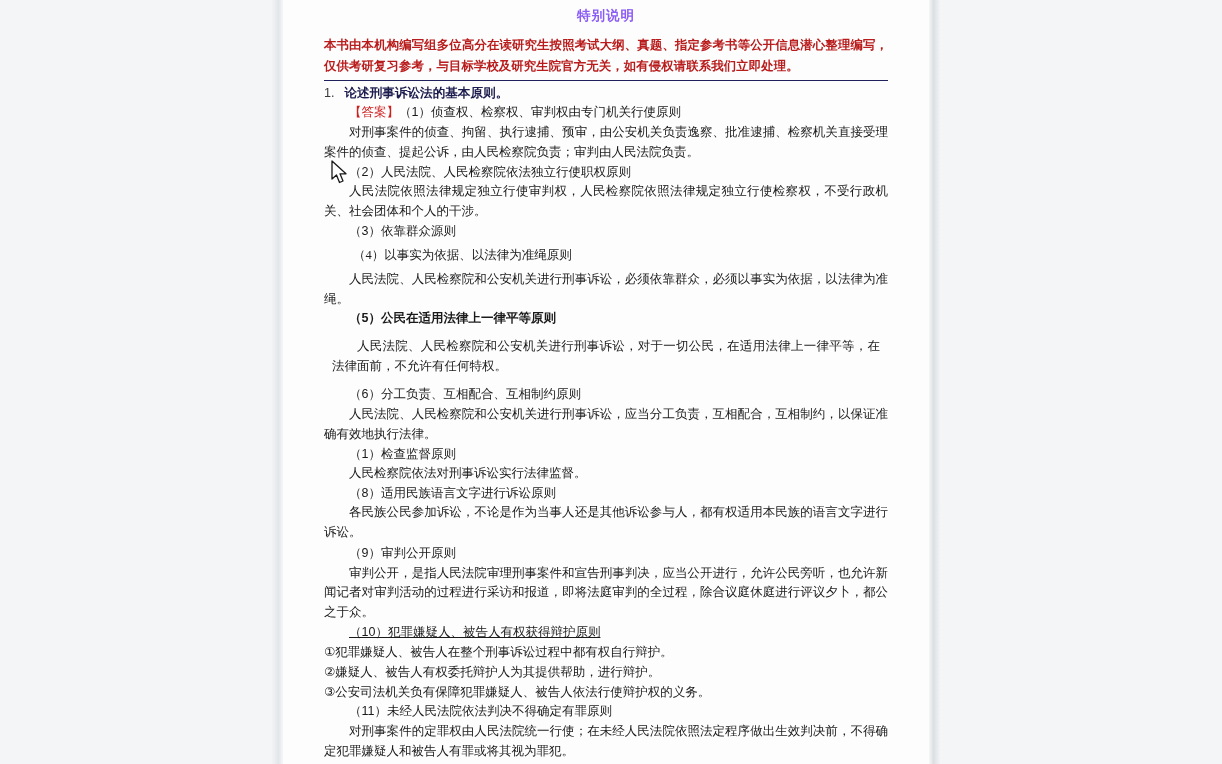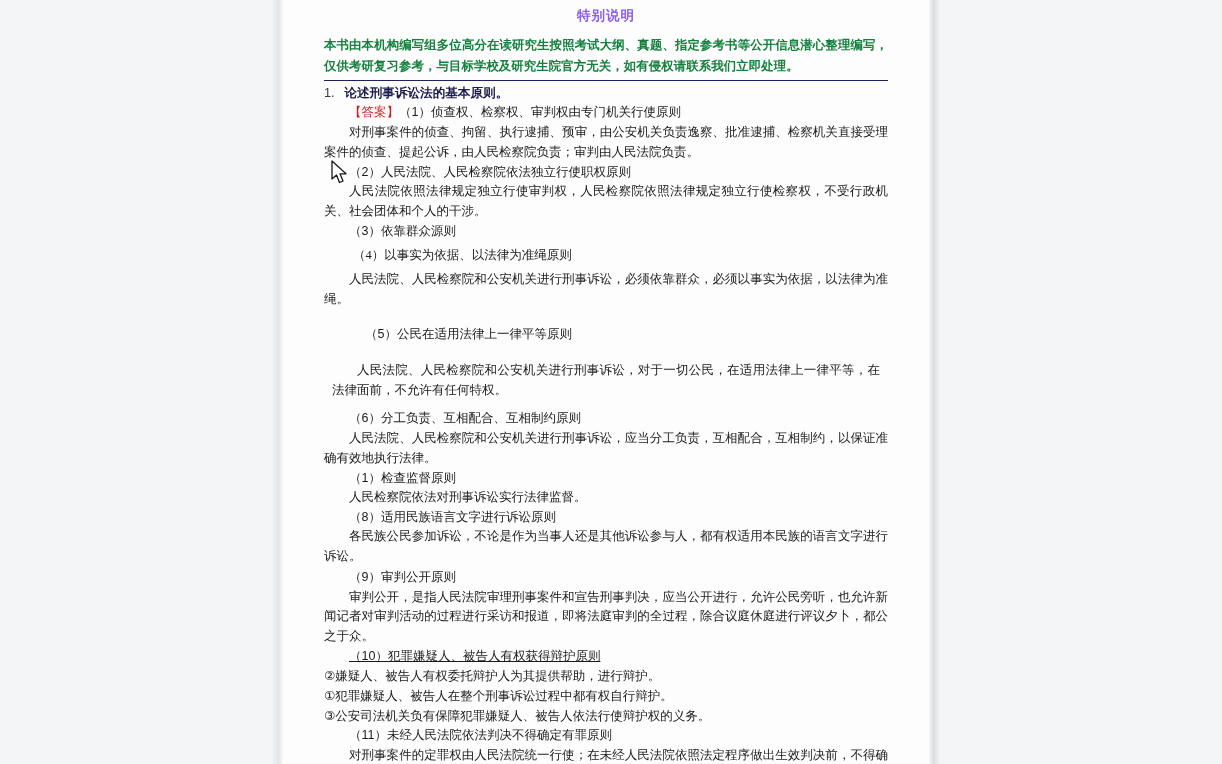--- a/index.html
+++ b/index.html
@@ -59,21 +59,21 @@
     text-align: center;
     color: #8b5cf6;
     font-weight: bold;
     font-size: 13.5px;
     letter-spacing: 1px;
     margin: 7px 0 0 0;
     line-height: 18px;
     font-family: "Liberation Sans", "DejaVu Sans", sans-serif;
   }
   .notice {
-    color: #15803d;
+    color: #b91c1c;
     font-weight: bold;
     font-size: 12.4px;
     line-height: 20.5px;
     margin: 10px 41px 0 41px;
     text-align: justify;
     letter-spacing: 0.1px;
     font-family: "Liberation Sans", "DejaVu Sans", sans-serif;
   }
   .rule {
     border: 0;
@@ -151,33 +151,33 @@
         <p class="p-indent" style="margin:0;">
           <span class="ans-tag">【答案】</span><span>（1）侦查权、检察权、审判权由专门机关行使原则</span>
         </p>
         <div id="block-list">
             <p class="p-indent" style="margin: 0px;">对刑事案件的侦查、拘留、执行逮捕、预审，由公安机关负责逸察、批准逮捕、检察机关直接受理案件的侦查、提起公诉，由人民检察院负责；审判由人民法院负责。</p>
             <p class="p-indent" style="margin: 0px;">（2）人民法院、人民检察院依法独立行使职权原则</p>
             <p class="p-indent" style="margin: 0px;">人民法院依照法律规定独立行使审判权，人民检察院依照法律规定独立行使检察权，不受行政机关、社会团体和个人的干涉。</p>
             <p class="p-indent" style="margin: 0px;">（3）依靠群众源则</p>
             <p class="p-indent" style="margin: 4px; font-family: Liberation Serif, serif;">（4）以事实为依据、以法律为准绳原则</p>
             <p class="p-indent" style="margin: 0px;">人民法院、人民检察院和公安机关进行刑事诉讼，必须依靠群众，必须以事实为依据，以法律为准绳。</p>
-            <p class="p-indent" style="margin: 16px;">（5）公民在适用法律上一律平等原则</p>
+            <p class="p-indent" style="margin: 0px; font-weight: bold;">（5）公民在适用法律上一律平等原则</p>
             <p class="p-indent" style="margin: 8px;">人民法院、人民检察院和公安机关进行刑事诉讼，对于一切公民，在适用法律上一律平等，在法律面前，不允许有任何特权。</p>
             <p class="p-indent" style="margin: 0px;">（6）分工负责、互相配合、互相制约原则</p>
             <p class="p-indent" style="margin: 0px;">人民法院、人民检察院和公安机关进行刑事诉讼，应当分工负责，互相配合，互相制约，以保证准确有效地执行法律。</p>
             <p class="p-indent" style="margin: 0px;">（1）检查监督原则</p>
             <p class="p-indent" style="margin: 0px;">人民检察院依法对刑事诉讼实行法律监督。</p>
             <p class="p-indent" style="margin: 0px;">（8）适用民族语言文字进行诉讼原则</p>
             <p class="p-indent" style="margin: 0px; font-family: Liberation Mono, monospace;">各民族公民参加诉讼，不论是作为当事人还是其他诉讼参与人，都有权适用本民族的语言文字进行诉讼。</p>
             <p class="p-indent" style="margin: 0px;">（9）审判公开原则</p>
             <p class="p-indent" style="margin: 0px;">审判公开，是指人民法院审理刑事案件和宣告刑事判决，应当公开进行，允许公民旁听，也允许新闻记者对审判活动的过程进行采访和报道，即将法庭审判的全过程，除合议庭休庭进行评议夕卜，都公之于众。</p>
             <p class="p-indent" style="margin: 0px; text-decoration: underline;">（10）犯罪嫌疑人、被告人有权获得辩护原则</p>
+            <p class="p-flat" style="margin: 0px;">①犯罪嫌疑人、被告人在整个刑事诉讼过程中都有权自行辩护。</p>
             <p class="p-flat" style="margin: 0px;">②嫌疑人、被告人有权委托辩护人为其提供帮助，进行辩护。</p>
-            <p class="p-flat" style="margin: 0px;">①犯罪嫌疑人、被告人在整个刑事诉讼过程中都有权自行辩护。</p>
             <p class="p-flat" style="margin: 0px;">③公安司法机关负有保障犯罪嫌疑人、被告人依法行使辩护权的义务。</p>
             <p class="p-indent" style="margin: 0px;">（11）未经人民法院依法判决不得确定有罪原则</p>
             <p class="p-indent" style="margin: 0px;">对刑事案件的定罪权由人民法院统一行使；在未经人民法院依照法定程序做出生效判决前，不得确定犯罪嫌疑人和被告人有罪或将其视为罪犯。</p>
           </div>
       </div>
 
     </div>
   </div>
 
   <svg id="cursor" width="20" height="26" viewBox="0 0 20 26" style="position:absolute; left:331px; top:160px;">

